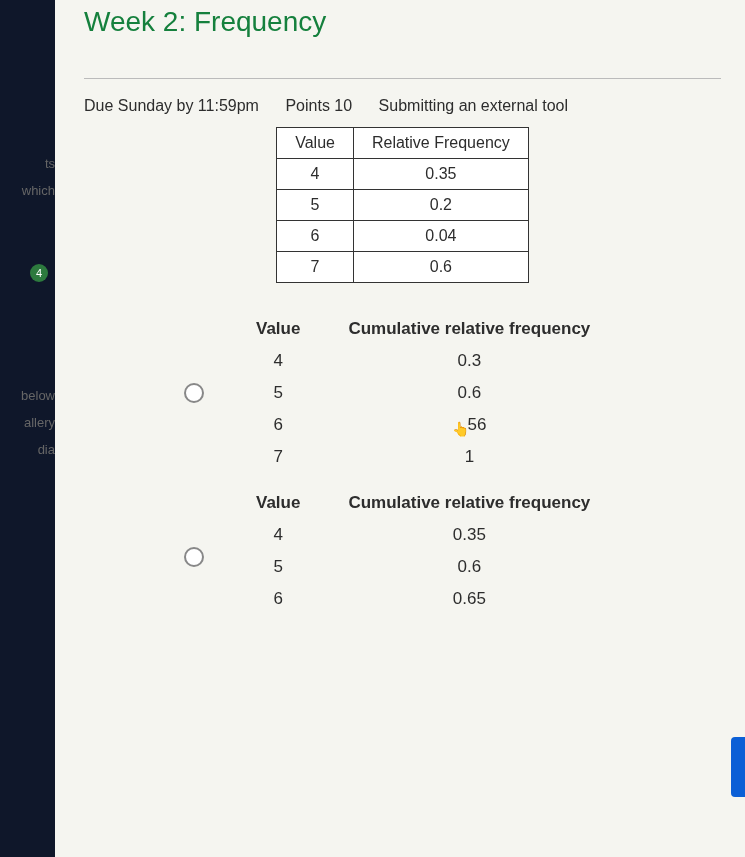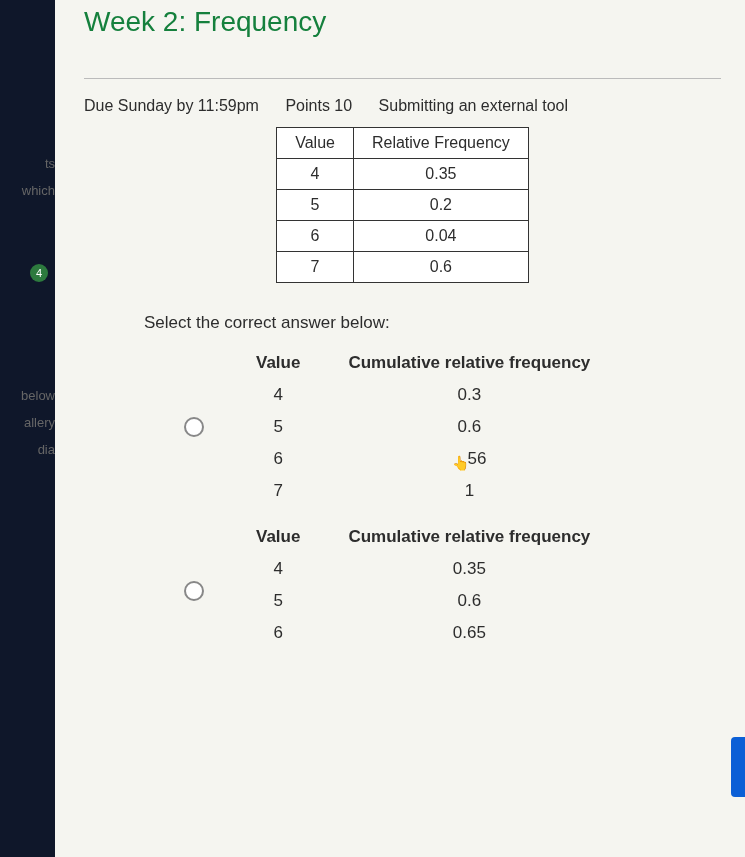--- a/index.html
+++ b/index.html
@@ -167,21 +167,20 @@
           <td>6</td>
           <td>0.04</td>
         </tr>
     <tr>
           <td>7</td>
           <td>0.6</td>
         </tr>
   </tbody>
     </table>
 
-  <div class="select-label">Select the correct answer below:</div>
 
   <div class="option">
     <div class="radio"></div>
     <table class="answer">
       <tbody>
           <tr>
         <th>Value</th>
         <th>Cumulative relative frequency</th>
       </tr>
       <tr>

